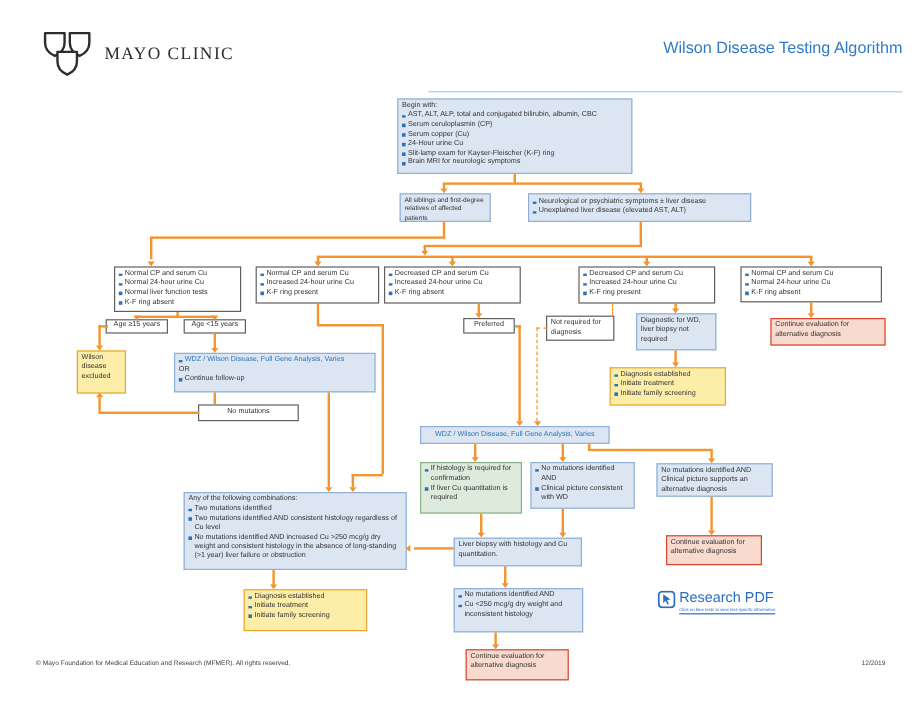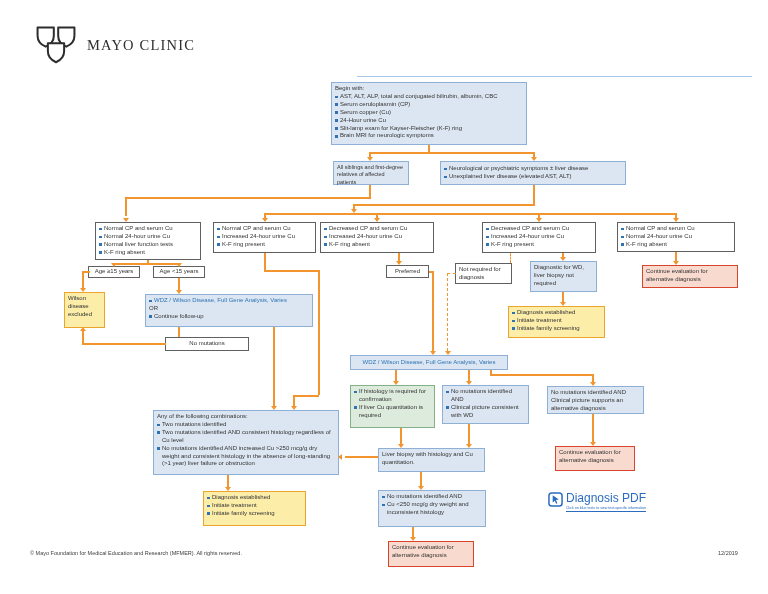--- a/index.html
+++ b/index.html
@@ -53,20 +53,21 @@
       <g fill="#ffffff" stroke="#2d2d2d" stroke-width="3.2" stroke-linejoin="round">
         <path d="M3.5,2.5 h26 v13 c0,9 -6,14.5 -13,17.5 c-7,-3 -13,-8.5 -13,-17.5 z"></path>
         <path d="M36.5,2.5 h26 v13 c0,9 -6,14.5 -13,17.5 c-7,-3 -13,-8.5 -13,-17.5 z"></path>
         <path d="M20,27.5 h26 v13 c0,9 -6,14.5 -13,17.5 c-7,-3 -13,-8.5 -13,-17.5 z"></path>
       </g>
     </svg>
     <div class="logo-text">
       <div>MAYO CLINIC</div>
     </div>
   </div>
+  <div class="title">Wilson Disease Testing Algorithm</div>
   <div class="hrule"></div>
 
   <div class="bx blue" style="left:331px;top:82px;width:196px;height:63px">
       <div class="ln">
         <span>Begin with:</span>
       </div>
       <div class="ln">
         <span class="dot"></span>
         <span>AST, ALT, ALP, total and conjugated bilirubin, albumin, CBC</span>
       </div>
@@ -288,21 +289,21 @@
     </div>
 
   <div class="bx red" style="left:388px;top:541px;width:86px;height:26px">Continue evaluation for alternative diagnosis</div>
 
   <div class="cpdf">
     <svg width="15" height="15" viewBox="0 0 16 16">
       <rect x="1" y="1" width="14" height="14" rx="3" fill="none" stroke="#2B6CC0" stroke-width="1.6"></rect>
       <path d="M5,3.5 L11.5,8 L8.5,8.6 L10,12 L8.6,12.6 L7.2,9.3 L5,11.3 Z" fill="#2B6CC0"></path>
     </svg>
     <div class="txtwrap">
-      <div class="big">Diagnosis PDF</div>
+      <div class="big">Research PDF</div>
       <div class="tag">Click on blue tests to view test-specific information</div>
     </div>
   </div>
 
   <div class="foot" style="left:30px">© Mayo Foundation for Medical Education and Research (MFMER). All rights reserved.</div>
   <div class="foot" style="left:718px">12/2019</div>
 
 <div class="seg sv" style="left: 428px; top: 145px; height: 8px;"></div>
     <div class="seg sh" style="left: 369px; top: 152px; width: 166px;"></div>
     <div class="seg sv" style="left: 369px; top: 153px; height: 6px;"></div>

